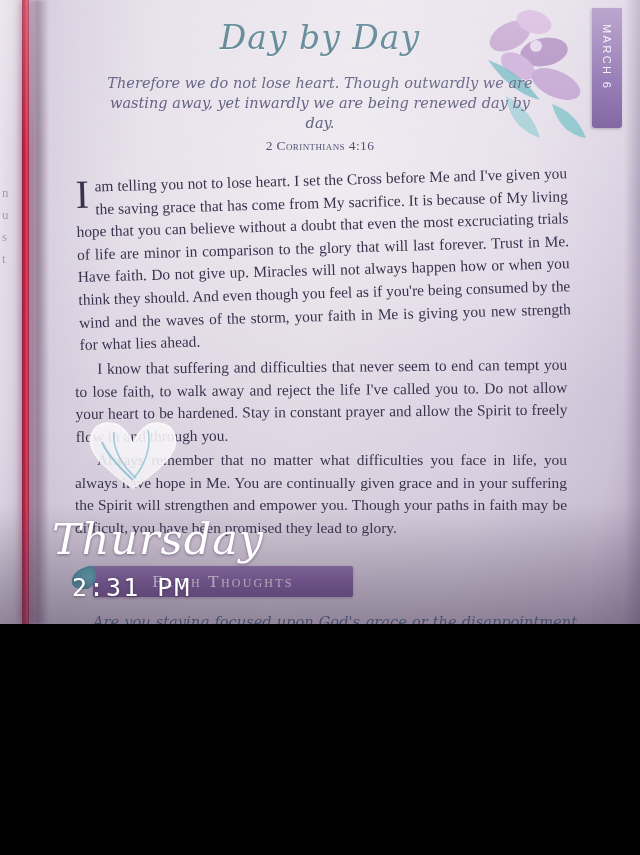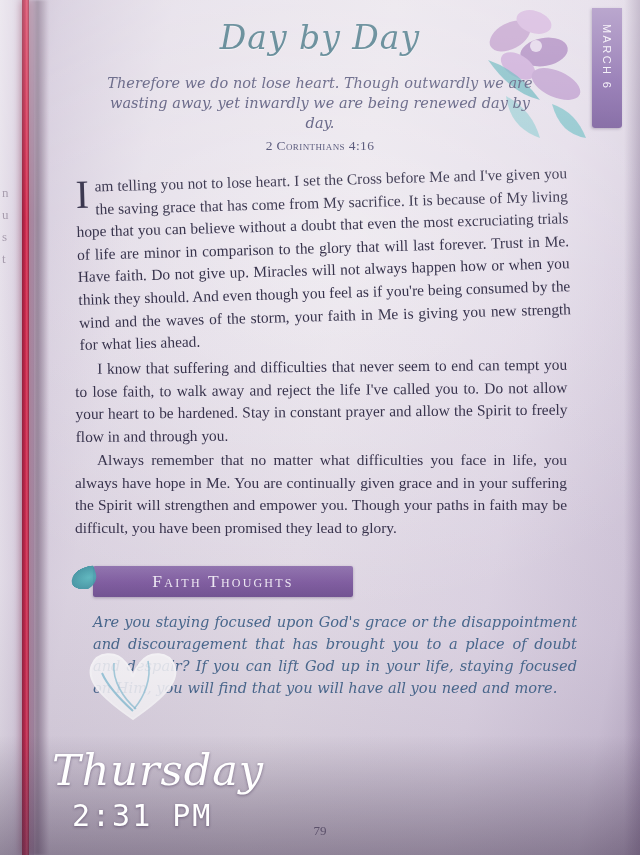--- a/index.html
+++ b/index.html
@@ -10,21 +10,21 @@
   body {
     width: 640px;
     height: 855px;
     overflow: hidden;
     font-family: "Liberation Serif", serif;
   }
 
   #page {
     position: relative;
     width: 640px;
-    height: 855px;
+    height: 624px;
     overflow: hidden;
     background: #d8cedd;
   }
 
   
   .book-bg {
     position: absolute;
     inset: 0;
     background:
       radial-gradient(ellipse 120% 70% at 50% 30%, rgba(255,255,255,0.40) 0%, rgba(255,255,255,0.0) 60%),
@@ -226,21 +226,21 @@
     font-style: italic;
     font-size: 43px;
     color: #ffffff;
     letter-spacing: 1px;
     text-shadow: 0 1px 3px rgba(40,20,60,0.45);
   }
   .overlay-time {
     position: absolute;
     left: 72px; bottom: 22px;
     font-family: "DejaVu Sans Mono", monospace;
-    font-size: 30px;
+    font-size: 25px;
     color: #ffffff;
     letter-spacing: 2px;
     text-shadow: 0 1px 3px rgba(40,20,60,0.45);
   }
   .overlay-heart {
     position: absolute;
     left: 78px; bottom: 130px;
     width: 110px; height: 82px;
     pointer-events: none;
   }

